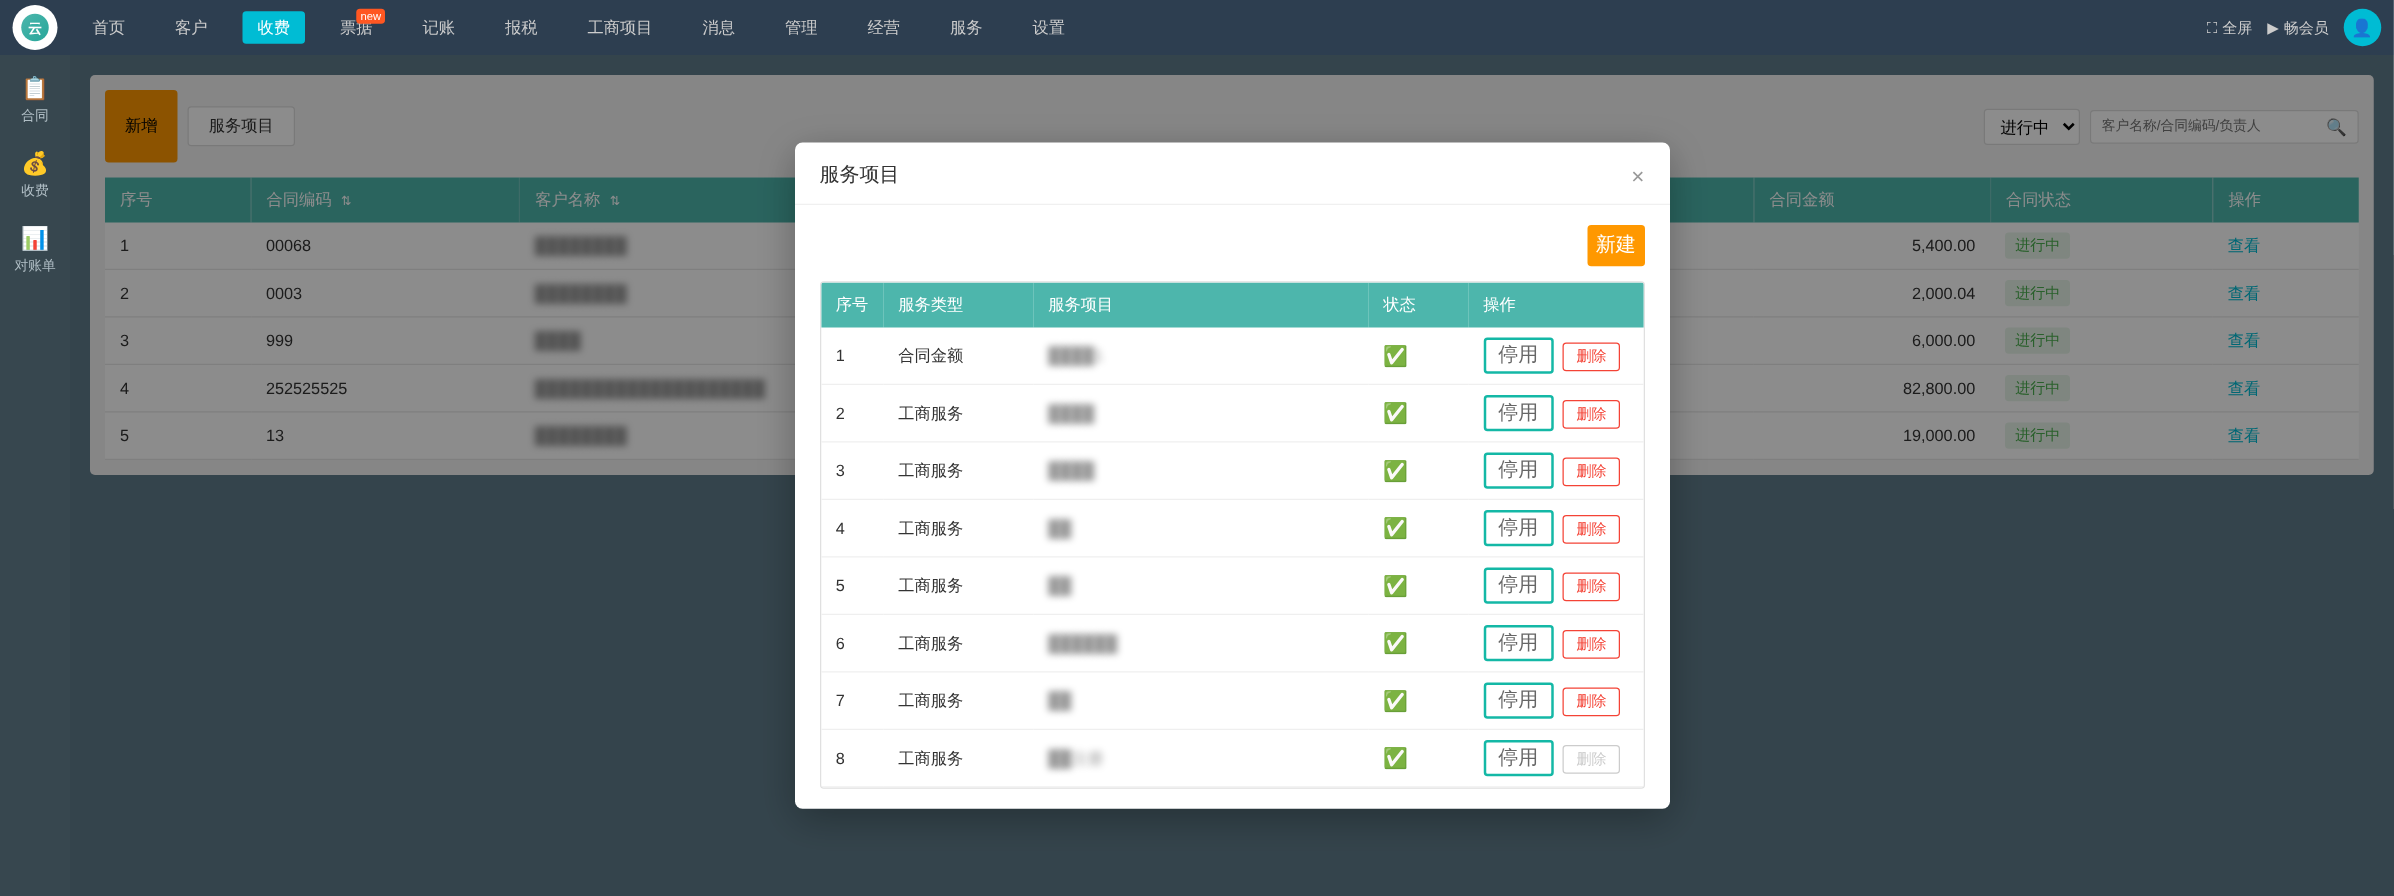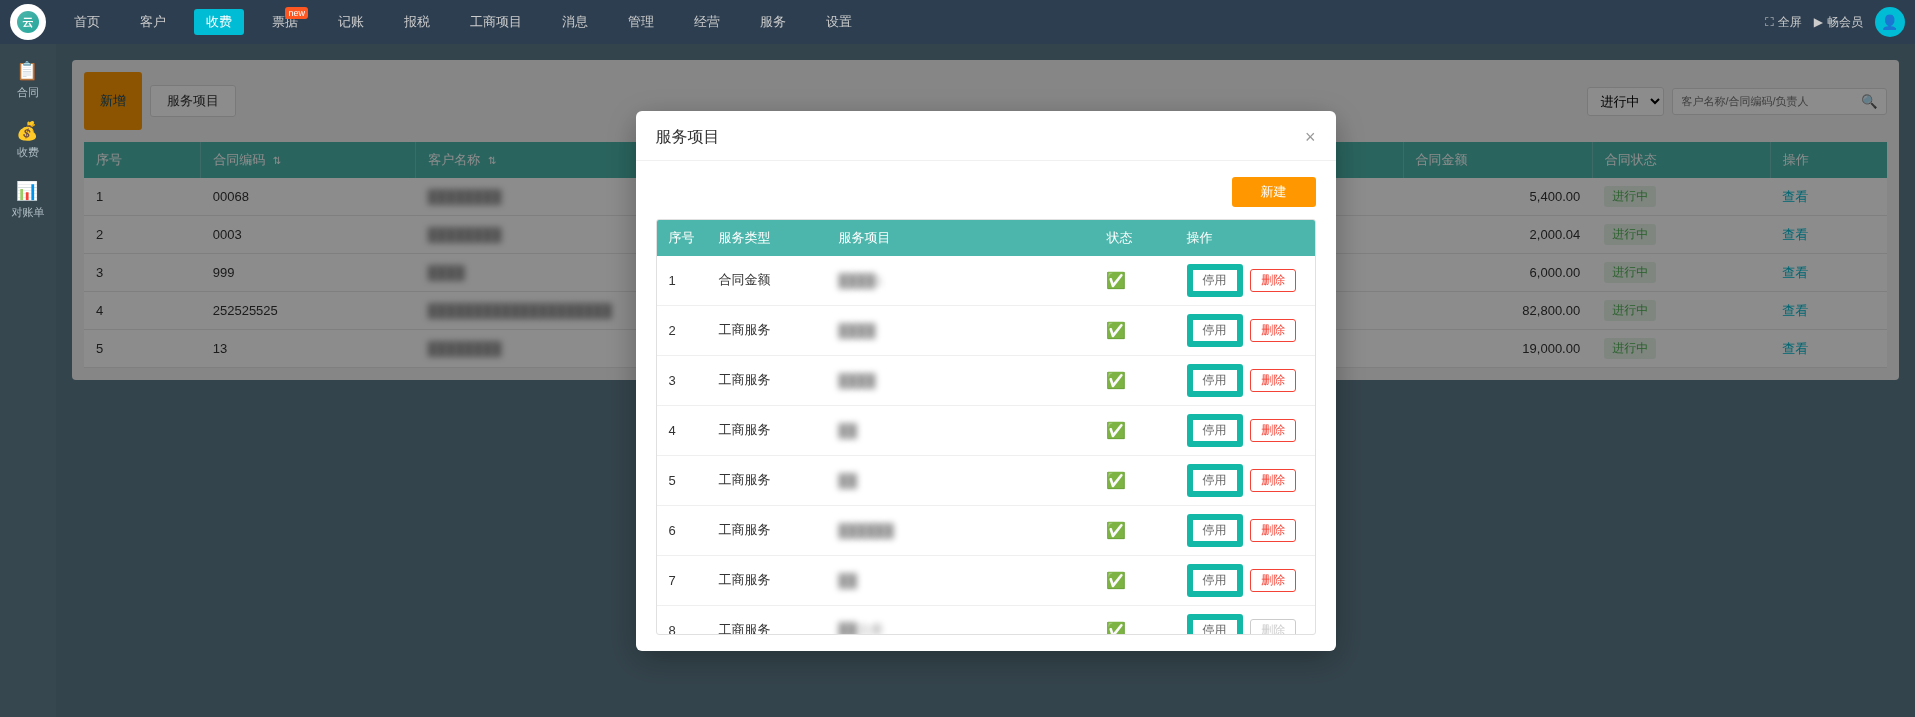--- a/index.html
+++ b/index.html
@@ -68,21 +68,21 @@
     }
 
     
     .page-area {
       background: #f5f5f5; border-radius: 4px; padding: 12px;
       position: relative;
     }
 
     .toolbar { display: flex; align-items: center; gap: 8px; margin-bottom: 12px; }
     .btn-new {
-      background: #ff9800; color: #0c4a6e; border: none;
+      background: #ff9800; color: #000000; border: none;
       padding: 20px 16px; border-radius: 3px; cursor: pointer; font-size: 13px;
     }
     .btn-service {
       background: #fff; border: 1px solid #ddd;
       padding: 6px 16px; border-radius: 3px; cursor: pointer; font-size: 13px; color: #333;
     }
     .toolbar-right { margin-left: auto; display: flex; align-items: center; gap: 8px; }
     .status-select {
       border: 1px solid #ddd; padding: 5px 8px; border-radius: 3px; font-size: 13px;
       background: #fff; cursor: pointer;
@@ -130,36 +130,36 @@
     .modal-header {
       padding: 16px 20px 12px; border-bottom: 1px solid #f0f0f0;
       display: flex; align-items: center; justify-content: space-between;
     }
     .modal-title { font-size: 16px; color: #333; font-weight: 500; }
     .modal-close { cursor: pointer; color: #999; font-size: 18px; line-height: 1; }
     .modal-body { padding: 16px 20px; flex: 1; overflow: hidden; display: flex; flex-direction: column; }
     .modal-toolbar { display: flex; justify-content: flex-end; margin-bottom: 12px; }
     .btn-modal-new {
       background: #ff9800; color: #fff; border: none;
-      padding: 6px 29px; border-radius: 3px; cursor: pointer; font-size: 13px;
+      padding: 6px 7px; border-radius: 3px; cursor: pointer; font-size: 16px;
     }
 
     
     .modal-table-wrap { flex: 1; overflow-y: auto; border: 1px solid #e0e0e0; border-radius: 3px; }
     .modal-table { width: 100%; border-collapse: collapse; }
     .modal-table thead tr { background: #4db6ac; color: #fff; }
     .modal-table thead th {
       padding: 9px 12px; text-align: left; font-weight: normal; font-size: 13px;
     }
     .modal-table tbody tr { border-bottom: 1px solid #efefef; }
     .modal-table tbody td { padding: 8px 12px; font-size: 13px; color: #333; }
     .check-icon { color: #26a69a; font-size: 16px; }
     .btn-stop {
-      background: none; border: 6px solid #14b8a6; color: #666;
-      padding: 2px 10px; border-radius: 3px; cursor: pointer; font-size: 12px; margin-right: 4px;
+      background: none; border: 2px solid #14b8a6; color: #666;
+      padding: 2px 10px; border-radius: 3px; cursor: pointer; font-size: 16px; margin-right: 4px;
     }
     .btn-delete {
       background: none; border: 1px solid #f44336; color: #f44336;
       padding: 2px 10px; border-radius: 3px; cursor: pointer; font-size: 12px;
     }
     .btn-delete-disabled {
       background: none; border: 1px solid #ccc; color: #ccc;
       padding: 2px 10px; border-radius: 3px; cursor: default; font-size: 12px;
     }
 

